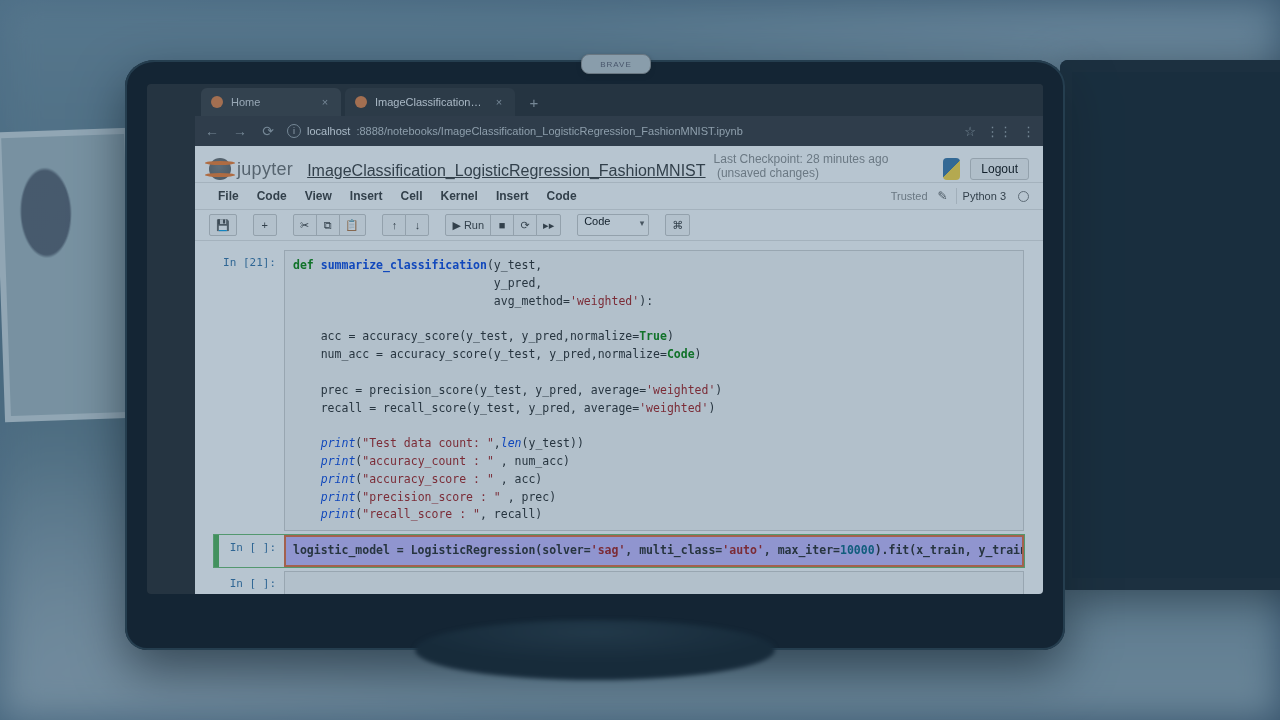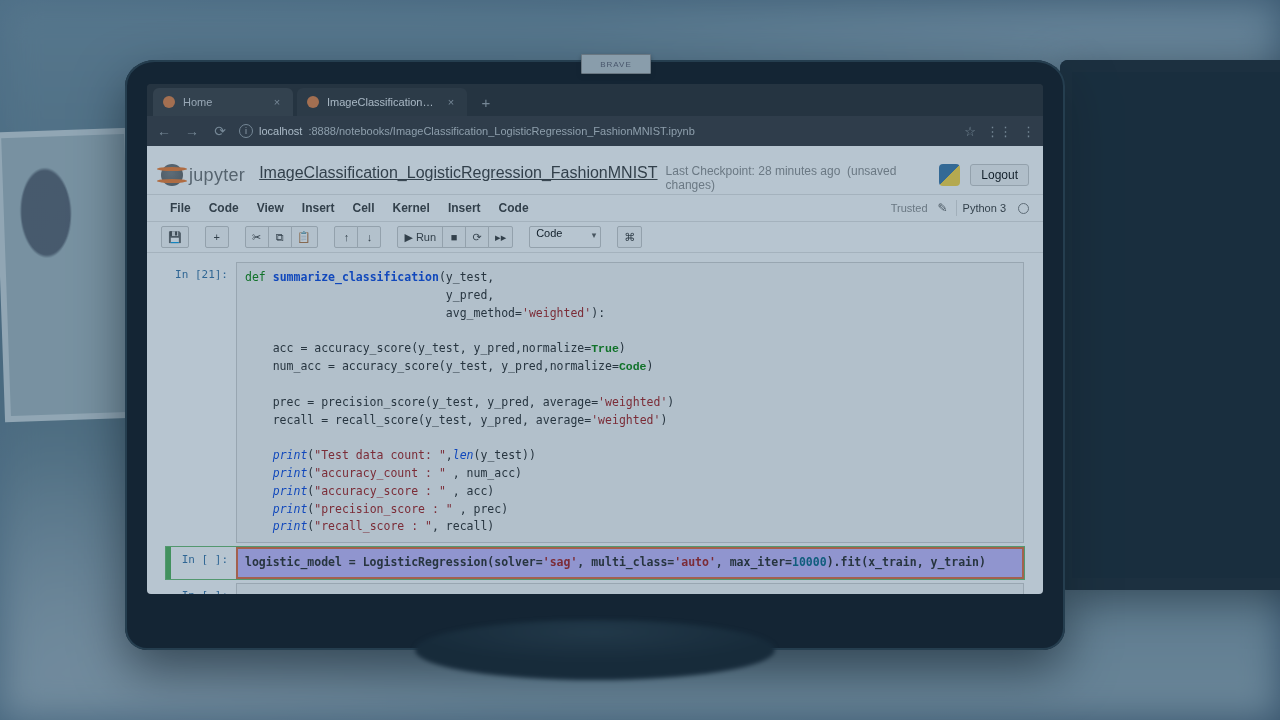--- a/index.html
+++ b/index.html
@@ -60,42 +60,42 @@
     background: #000;
     border-radius: 4px;
     overflow: hidden;
   }
   .webcam-tag {
     position:absolute;
     left:50%; top:-6px;
     transform:translateX(-14px);
     width:70px; height:20px;
     background:#b9c2c6;
-    border-radius:1px;
+    border-radius:8px;
     display:flex; align-items:center; justify-content:center;
     font-size:8px; letter-spacing:1px; color:#556;
     border:1px solid #888;
     box-shadow: 0 2px 4px rgba(0,0,0,0.4);
   }
   .monitor-base {
     position:absolute;
     left:50%; bottom:-30px;
     transform:translateX(-50%);
     width:360px; height:60px;
     background: radial-gradient(180px 30px at 50% 20%, #1a2830, #0a131a);
     border-radius: 50%;
     filter: blur(2px);
   }
   .monitor-chin {
     position:absolute; left:0; right:0; bottom:14px; text-align:center;
     font-size:7px; color:#435; letter-spacing:2px;
   }
 
   
-  .browser { position:absolute; inset:0; display:flex; flex-direction:column; background:#202124; }
+  .browser { position:absolute; inset:0; display:flex; flex-direction:column; background:#202124;padding-left:48px; }
   .tabstrip { height:32px; background:#202124; display:flex; align-items:flex-end; padding-left:6px; }
   .tab {
     height:28px; background:#35363a; color:#cfd2d6;
     display:flex; align-items:center; gap:8px;
     padding:0 10px; font-size:11px;
     border-radius:6px 6px 0 0; margin-right:4px;
     min-width:140px; max-width:170px;
     position:relative;
   }
   .tab.active { background:#2a2b2f; color:#e6e8ea; }
@@ -107,21 +107,21 @@
 
   .addrbar { height:30px; background:#2e2f33; display:flex; align-items:center; padding:0 8px; gap:10px; color:#9aa0a6; }
   .addrbar .navbtn { width:18px; text-align:center; font-size:14px; color:#9aa0a6; }
   .addrbar .url { flex:1; display:flex; align-items:center; gap:6px; font-size:11px; color:#bfc3c7; }
   .addrbar .url .info { width:14px; height:14px; border:1px solid #9aa0a6; border-radius:50%; display:flex; align-items:center; justify-content:center; font-size:9px; }
   .addrbar .right { display:flex; gap:10px; font-size:13px; }
 
   
   .page { flex:1; background:#fff; overflow:auto; }
   .jp-header {
-    display:flex; align-items:flex-start; padding:6px 14px 2px 14px;margin-top:12px;
+    display:flex; align-items:flex-end; padding:6px 14px 2px 14px;
   }
   .jp-logo { display:flex; align-items:center; gap:6px; margin-right:14px; }
   .jp-logo-planet {
     width:22px; height:22px;
     background: radial-gradient(circle at 45% 40%, #777, #555);
     border-radius:50%; position:relative;
   }
   .jp-logo-planet::before, .jp-logo-planet::after{
     content:""; position:absolute; left:-4px; right:-4px; height:4px;
     border-radius:50%;
@@ -176,24 +176,24 @@
     content:""; display:block; position:absolute;
   }
   .cell.selected { position:relative; }
   .cell.selected::before{
     content:""; position:absolute; left:0; top:0; bottom:0; width:5px; background:#4caf50;
   }
   .cell.selected .input { background:#c4b5fd;font-weight:bold; }
   .cell .input.highlighted { outline:2px solid #e06636; outline-offset:-2px; }
 
   
-  .kw { color:#008000; font-weight:normal; }
+  .kw { color:#008000; font-weight:bold; }
   .fn { color:#0040e0;font-style:italic; }
   .st { color:#a31515; }
-  .bl { color:#008000; font-weight:bold;font-family:Liberation Mono, monospace; }
+  .bl { color:#008000; font-weight:bold; }
   .nu { color:#006080; }
   .py-def { color:#0040e0; font-weight:bold; }
 </style>
 </head>
 <body>
 
 <div class="desk-blur"></div>
 <div class="photo-strip"></div>
 <div class="second-monitor"></div>
 

